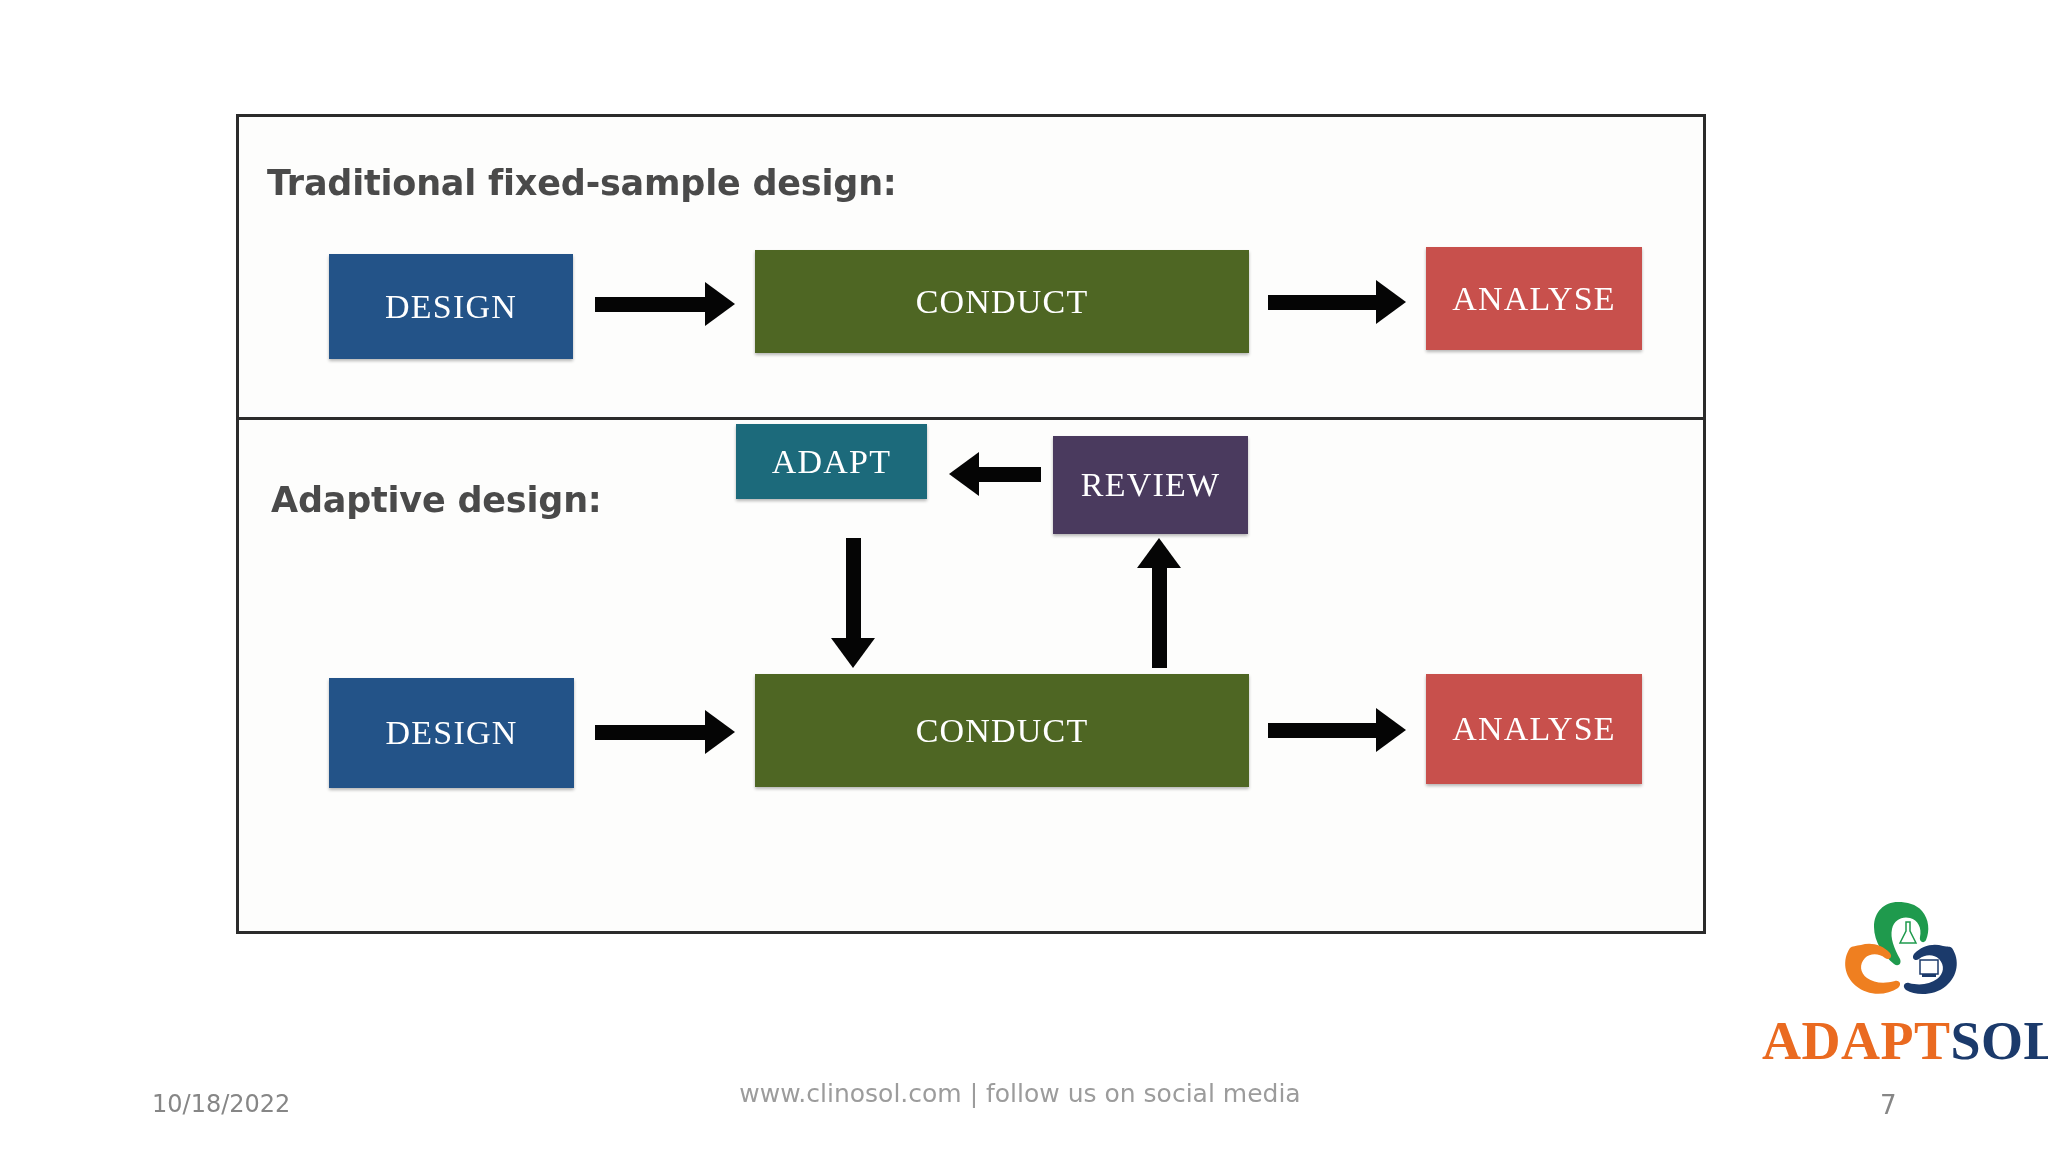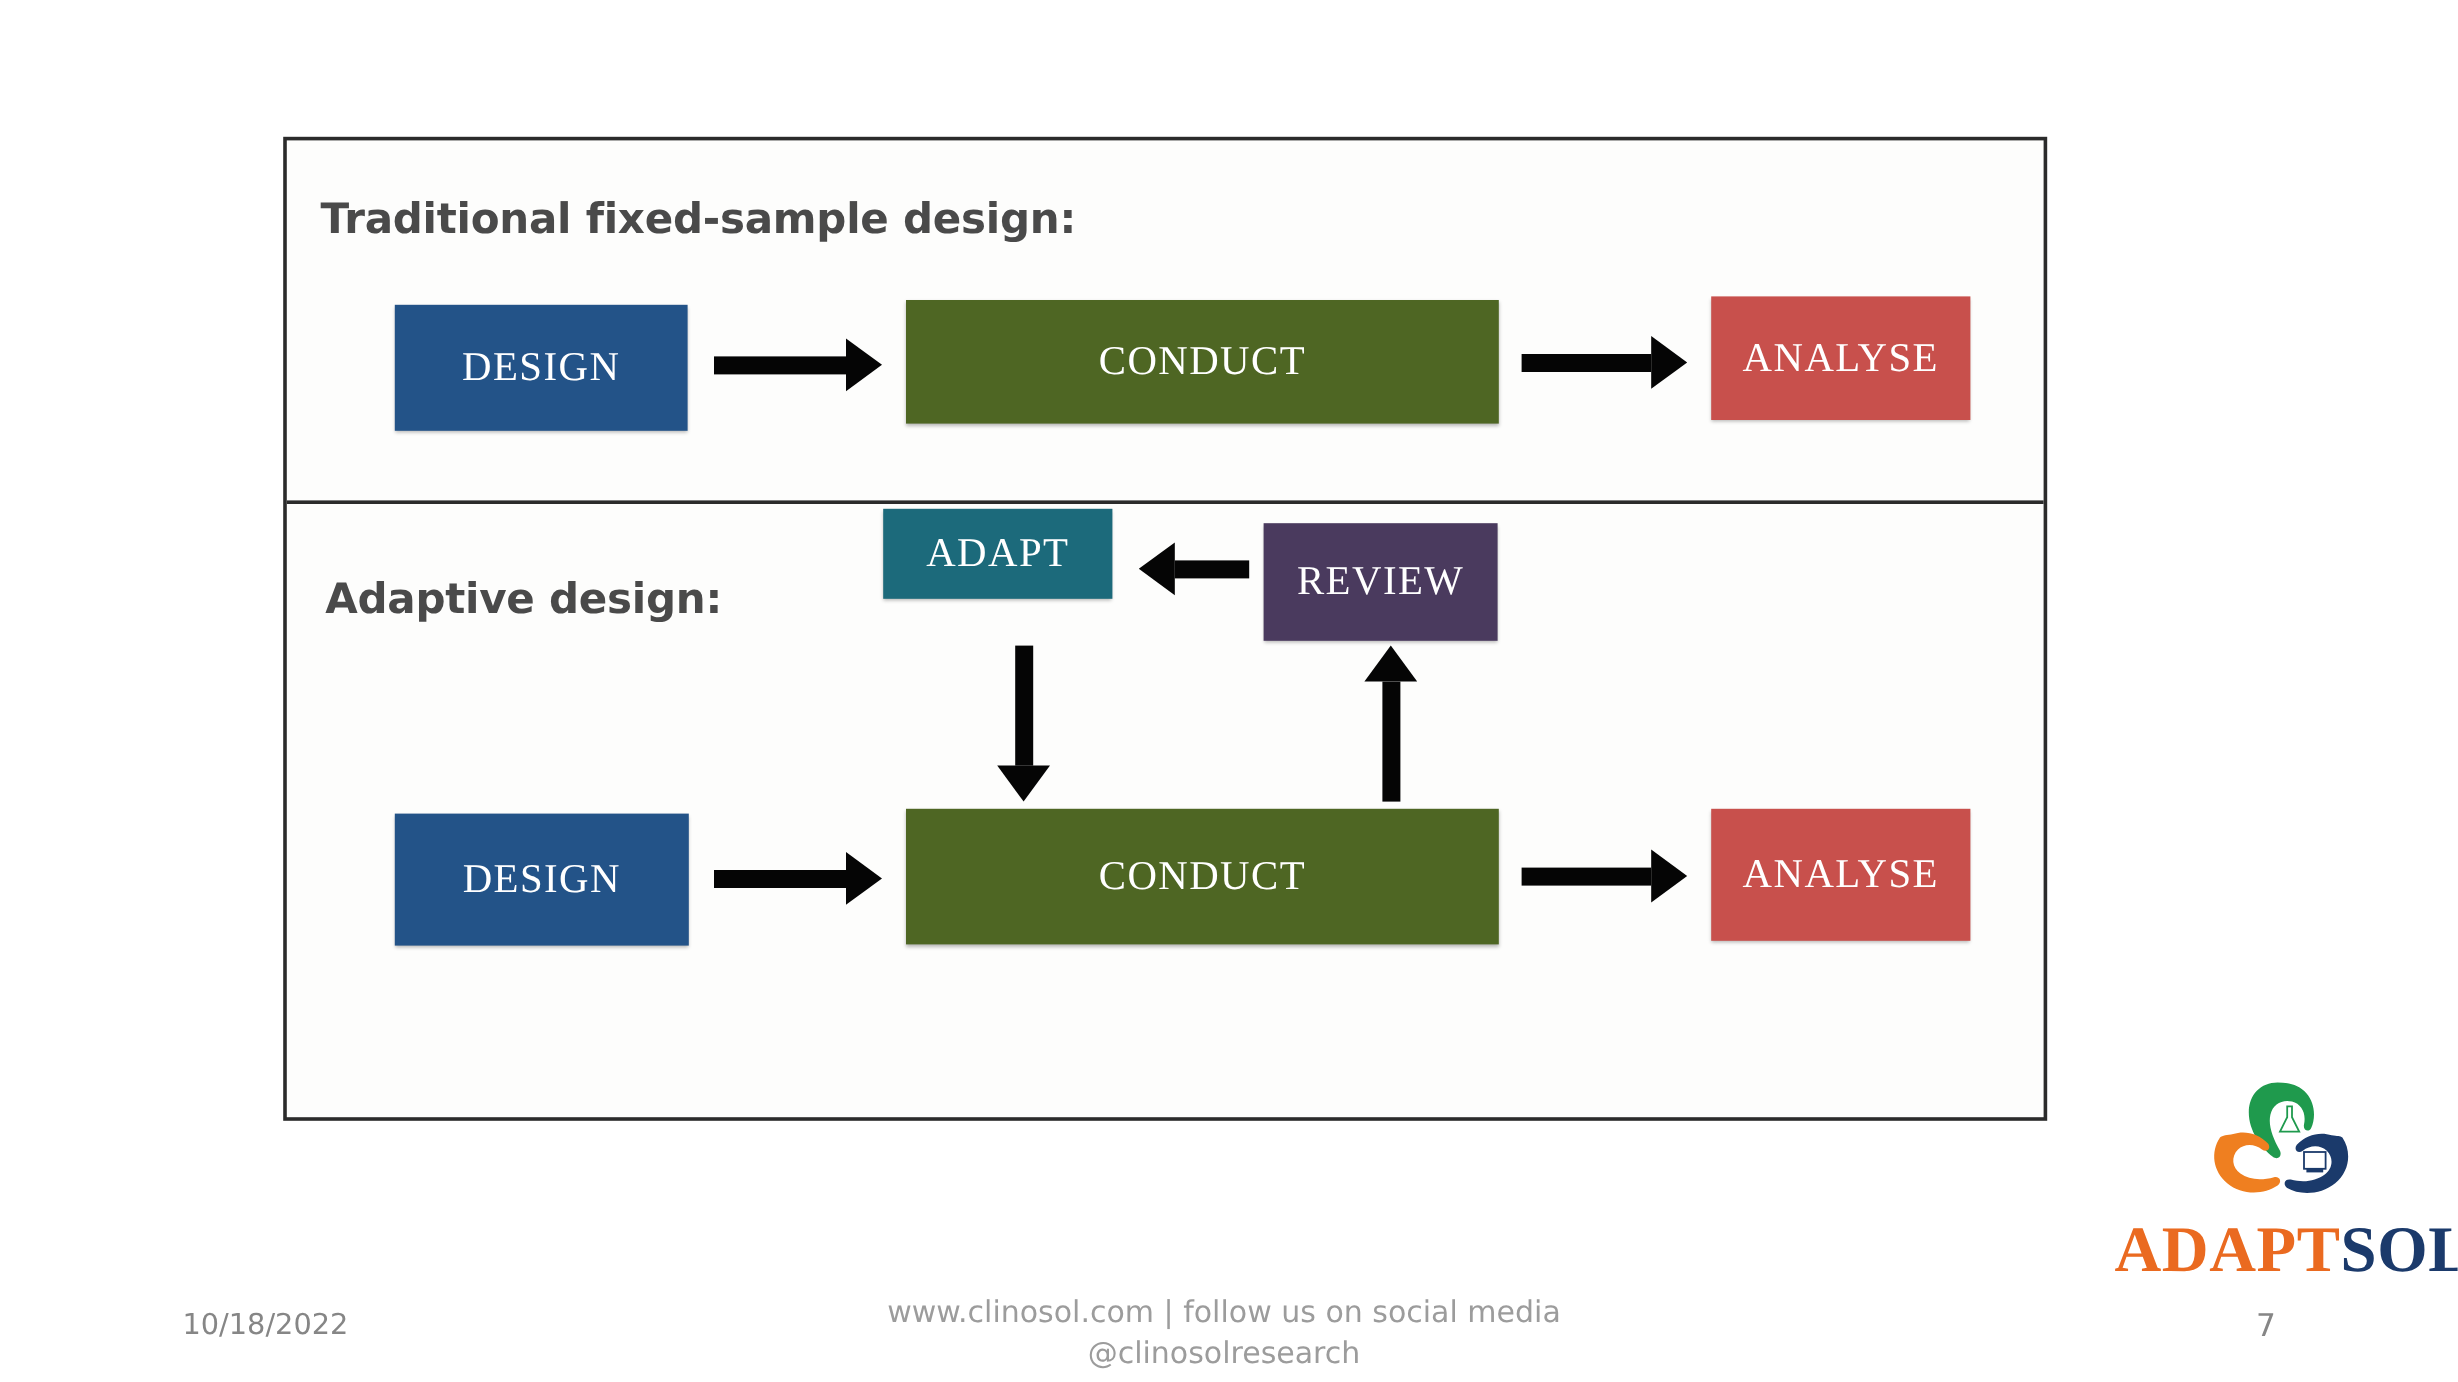--- a/index.html
+++ b/index.html
@@ -306,18 +306,17 @@
     </svg>
     <div class="logo-word">
       <span class="logo-clino">ADAPT</span><span class="logo-sol">SOL</span>
     </div>
   </div>
 
   <div class="footer-date">10/18/2022</div>
 
   <div class="footer-center">
     <div>www.clinosol.com | follow us on social media</div>
-    <div>@clinosolresearch</div>
   </div>
 
   <div class="footer-page">7</div>
 
 </div>
 
 </body></html>

